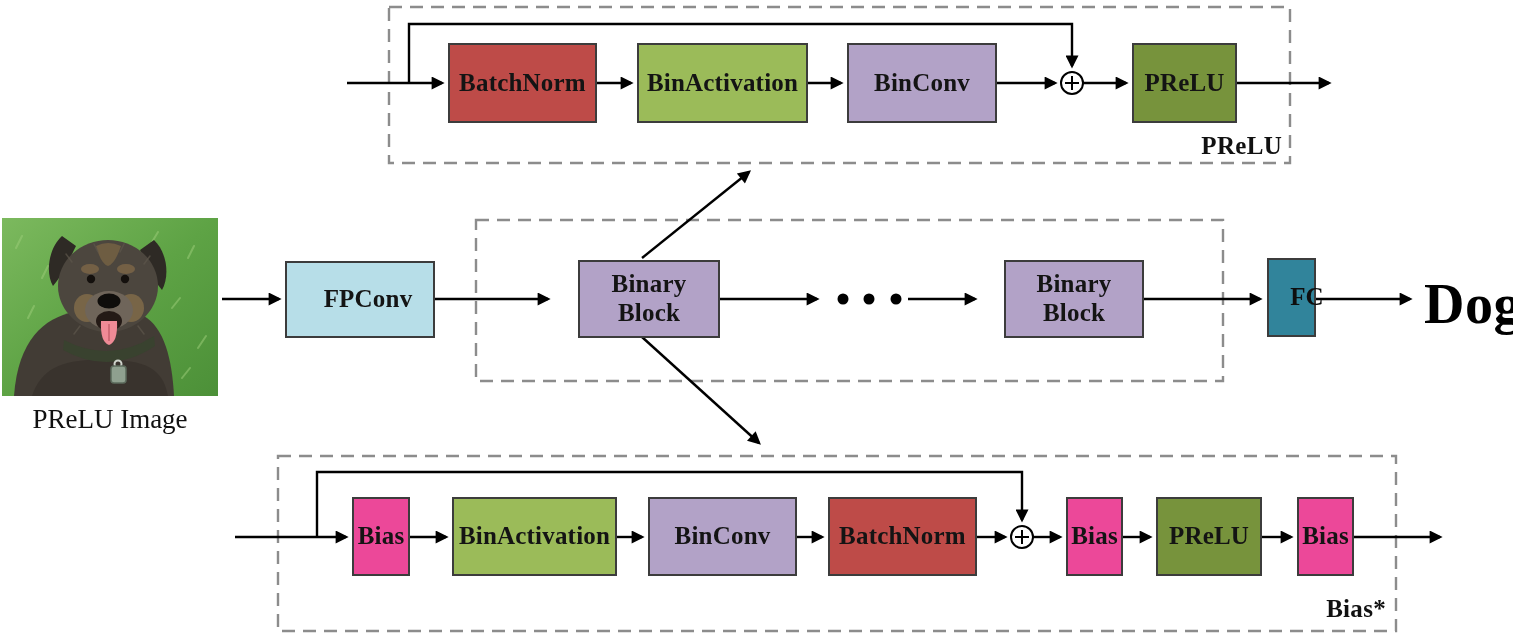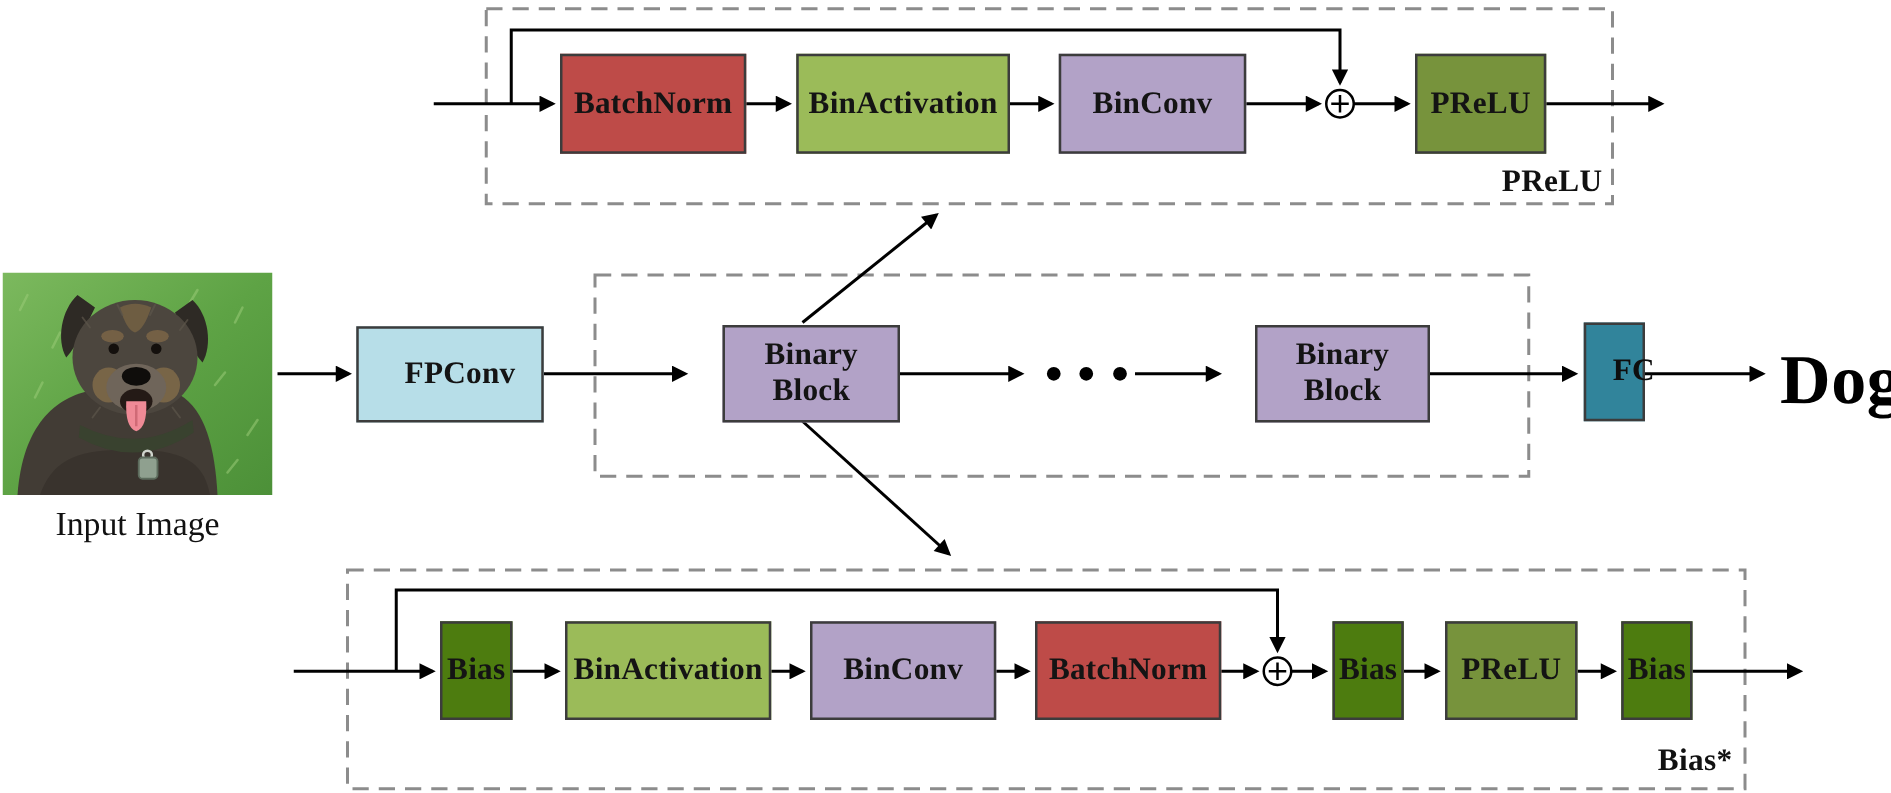--- a/index.html
+++ b/index.html
@@ -12,21 +12,21 @@
     position:absolute; display:flex; align-items:center; justify-content:center;
     box-sizing:border-box; border:2px solid #3c3c3c; font-weight:bold;
     font-size:25px; color:#141414; text-align:center; white-space:nowrap;
     line-height:1.15; letter-spacing:0.2px;
   }
   .block.wrap { white-space:normal; }
   .c-batchnorm { background:#BE4B48; }
   .c-binact    { background:#9BBB59; }
   .c-binconv   { background:#B2A2C7; }
   .c-prelu     { background:#77933C; }
-  .c-bias      { background:#4d7c0f; }
+  .c-bias      { background:#ec4899; }
   .c-fpconv    { background:#B7DEE8;padding-left:16px; }
   .c-fc        { background:#31849B; color:#0e0e0e; }
   .c-binary    { background:#B2A2C7;margin-left:23px; }
   .region-label {
     position:absolute; font-weight:bold; font-size:25px; color:#111;
     text-align:right; letter-spacing:0.3px;
   }
   .caption {
     position:absolute; font-size:27px; color:#111; text-align:center;
   }
@@ -155,21 +155,21 @@
           <line x1="136" y1="108" x2="142" y2="116"></line>
         <line x1="96" y1="34" x2="92" y2="26"></line>
           <line x1="118" y1="34" x2="122" y2="26"></line>
       </g>
 
       <path d="M 62 122 Q 108 146 152 118 L 153 128 Q 108 158 61 132 Z" fill="#39422f"></path>
       <circle cx="116" cy="146" r="3.5" fill="none" stroke="#cfd4cc" stroke-width="2"></circle>
       <rect x="109" y="148" width="15" height="17" rx="3" fill="#8fa08f" stroke="#5c6b5c" stroke-width="1.5"></rect>
     </svg>
   </figure>
-  <div class="caption" style="left:2px; top:404px; width:216px;">Input Image</div>
+  <div class="caption" style="left:2px; top:404px; width:216px;">PReLU Image</div>
 
   <div class="block c-fpconv" style="left:285px; top:261px; width:150px; height:77px;">FPConv</div>
   <div class="block c-binary wrap" style="left:555px; top:260px; width:142px; height:78px; padding:0 14px;">Binary Block</div>
   <div class="block c-binary wrap" style="left:981px; top:260px; width:140px; height:78px; padding:0 14px;">Binary Block</div>
   <div class="block c-fc" style="left:1267px; top:258px; width:49px; height:79px;padding-left:31px;">FC</div>
   <div class="pred-label" style="left:1424px; top:272px;">Dog</div>
 
   <div class="block c-batchnorm" style="left:448px; top:43px; width:149px; height:80px;">BatchNorm</div>
   <div class="block c-binact" style="left:637px; top:43px; width:171px; height:80px;">BinActivation</div>
   <div class="block c-binconv" style="left:847px; top:43px; width:150px; height:80px;">BinConv</div>

